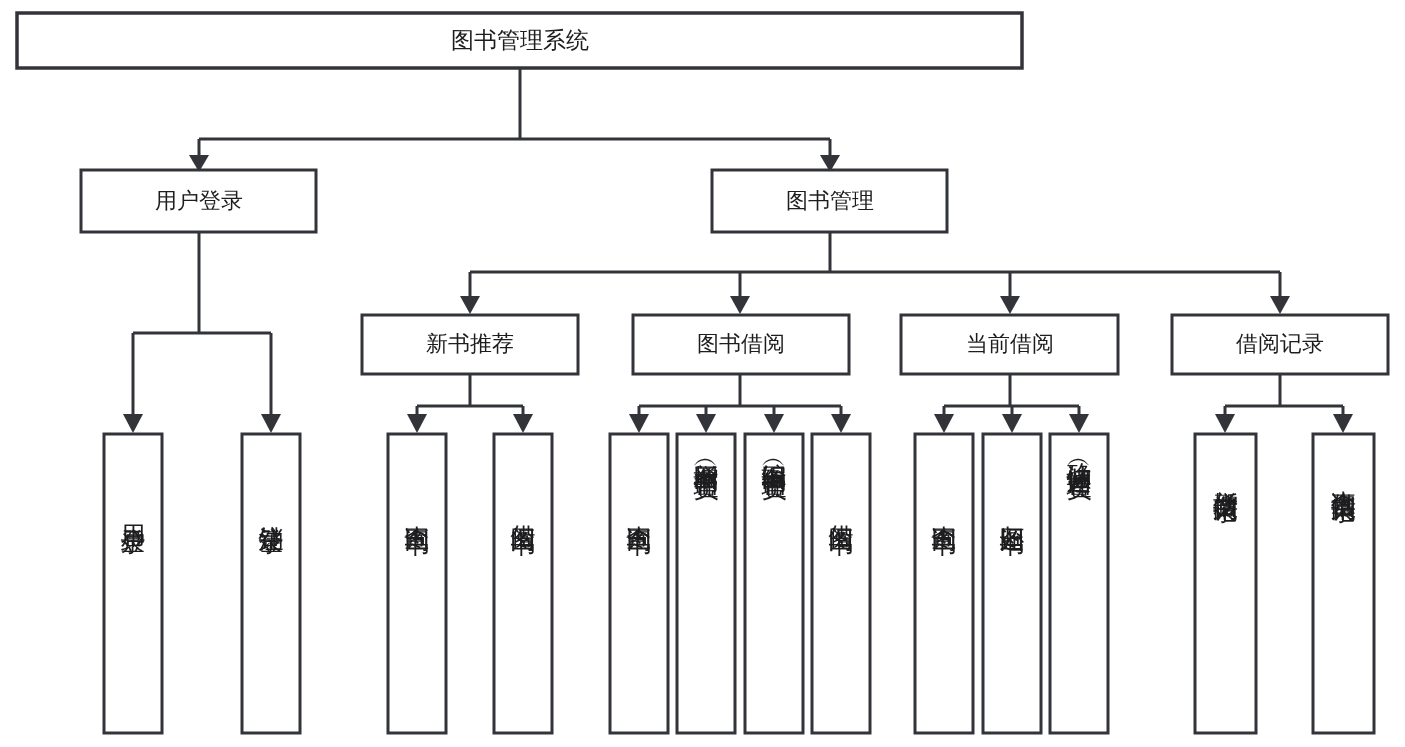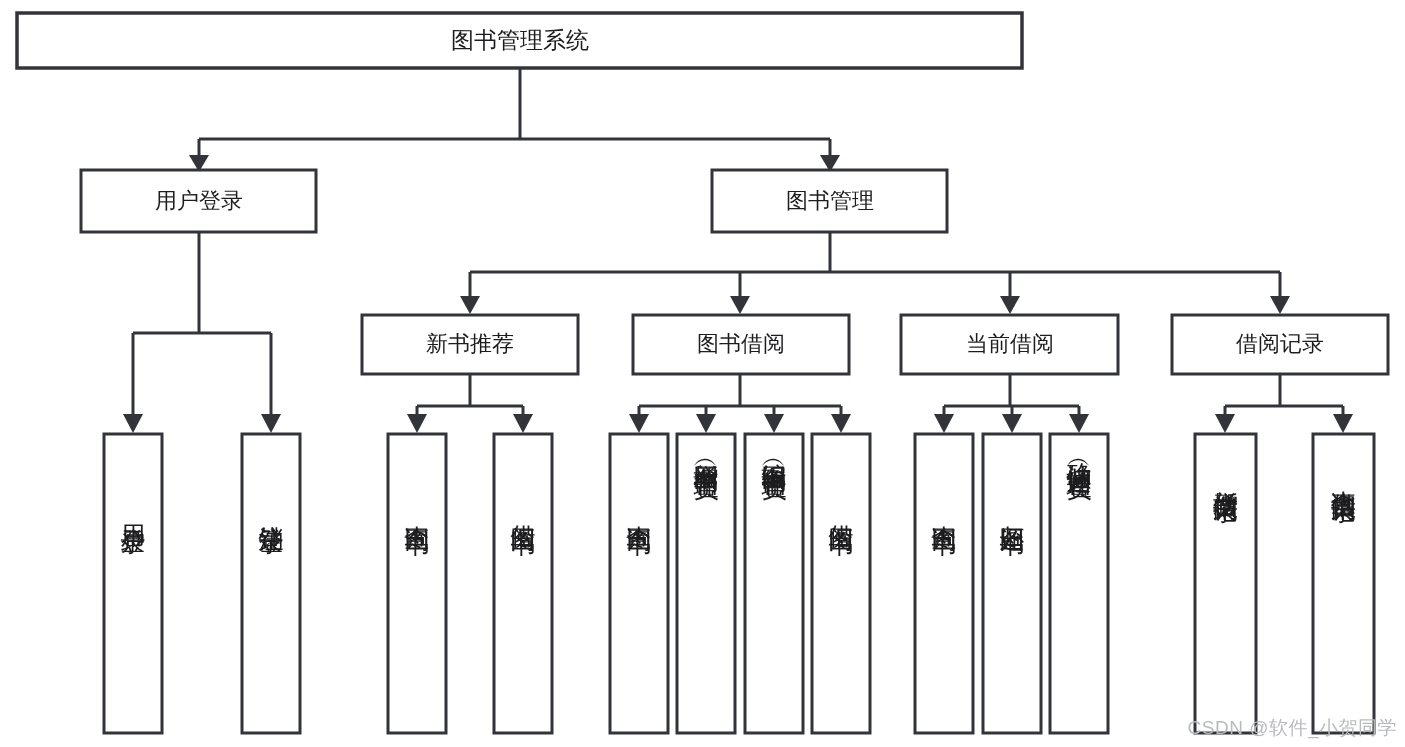--- a/index.html
+++ b/index.html
@@ -247,15 +247,14 @@
     <span class="vlabel">确认归还（管理员）</span>
   </div>
 
   <div class="vlabel-wrap" style="left:1195px; top:470px; width:61px; height:263px;">
     <span class="vlabel">新增借阅记录</span>
   </div>
   <div class="vlabel-wrap" style="left:1313px; top:470px; width:61px; height:263px;">
     <span class="vlabel">查询借阅记录</span>
   </div>
 
-  <div class="watermark">CSDN @软件_小贺同学</div>
 
 </div>
 
 </body></html>

